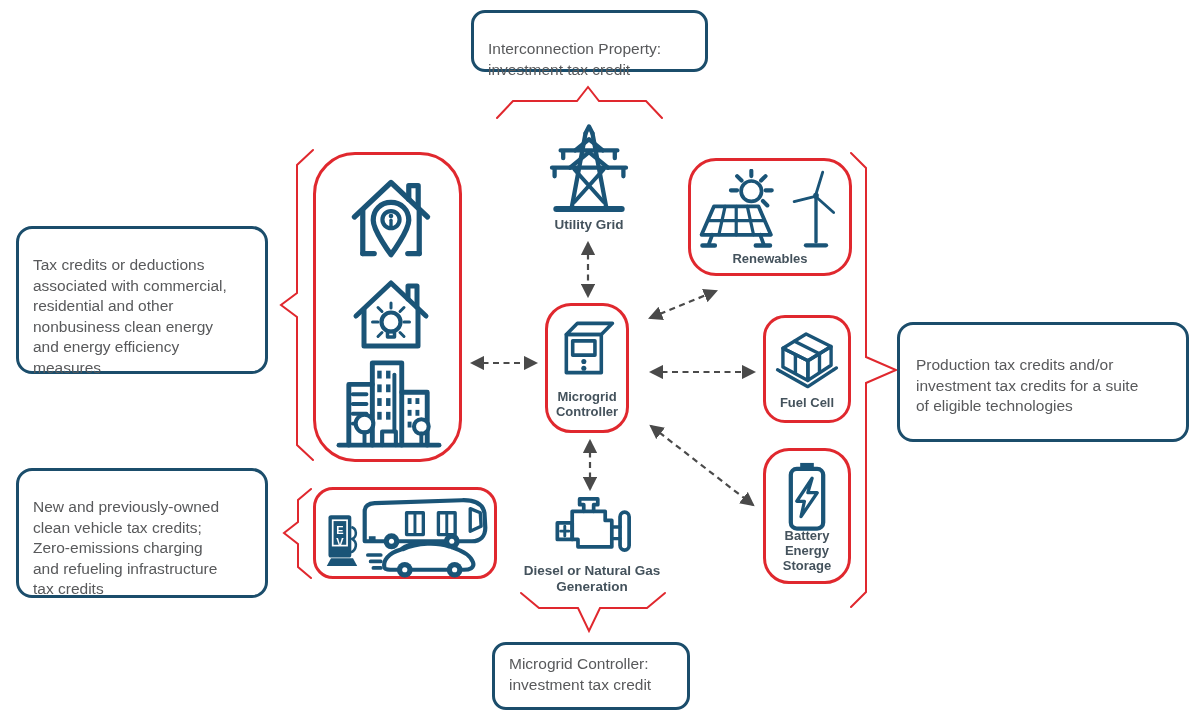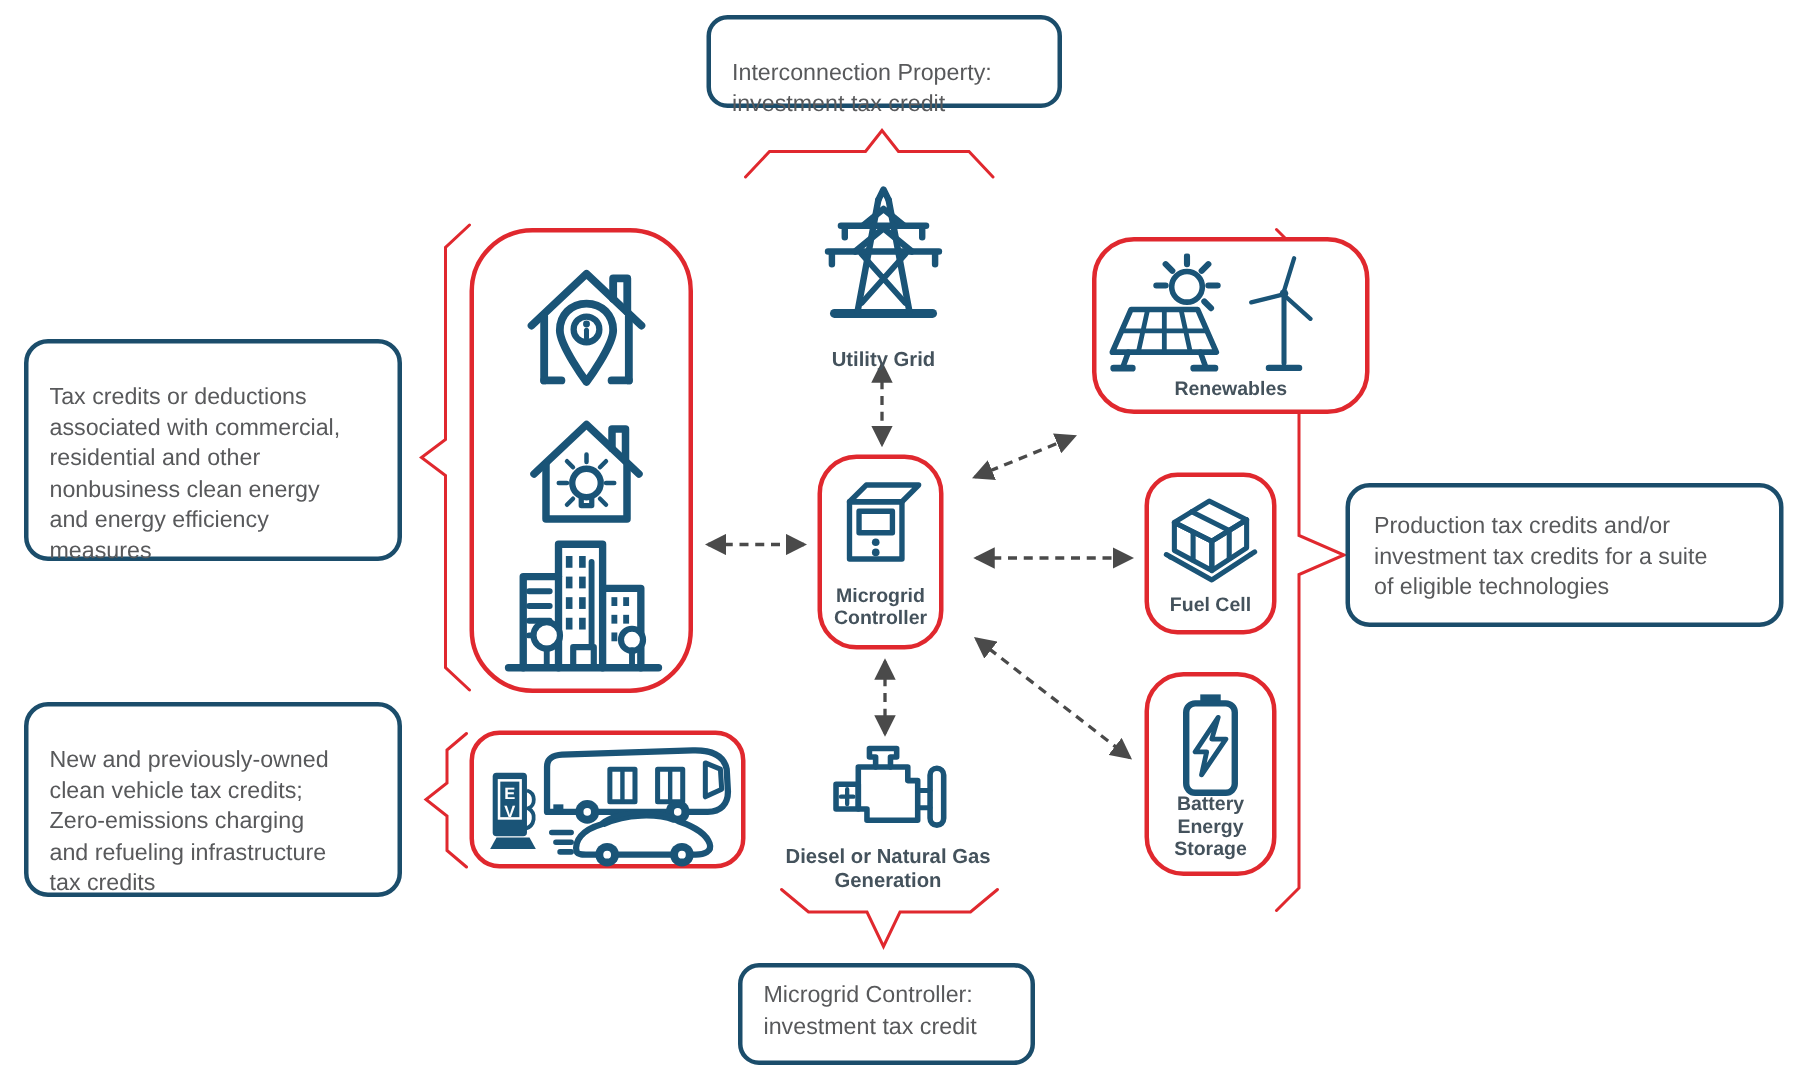--- a/index.html
+++ b/index.html
@@ -13,39 +13,39 @@
   #overlay{position:absolute;left:0;top:0;width:1200px;height:725px;z-index:1;}
   .arrow{stroke:var(--arrow);stroke-width:2.2;stroke-dasharray:6 4.5;fill:none;}
   .brace{stroke:var(--red);stroke-width:2;fill:none;stroke-linejoin:miter;stroke-linecap:round;}
   
   .callout{position:absolute;z-index:2;box-sizing:border-box;background:var(--bg);
     border:3px solid var(--navy);border-radius:16px;color:var(--body);
     font-size:15.5px;line-height:1.33;padding:26px 14px;white-space:pre-line;}
   #callout-top{left:471px;top:10px;width:237px;height:62px;border-radius:14px;}
   #callout-left-upper{left:16px;top:226px;width:252px;height:148px;}
   #callout-left-lower{left:16px;top:468px;width:252px;height:130px;}
-  #callout-right{left:897px;top:322px;width:292px;height:96px;padding:16px 16px;}
+  #callout-right{left:897px;top:322px;width:292px;height:120px;padding:30px 16px;}
   #callout-bottom{left:492px;top:642px;width:198px;height:68px;border-radius:14px;padding:9px 14px;}
   
   .group{position:absolute;z-index:2;box-sizing:border-box;background:var(--bg);
     border:3px solid var(--red);}
   #group-left{left:313px;top:152px;width:149px;height:310px;border-radius:42px;}
   #group-controller{left:545px;top:303px;width:84px;height:130px;border-radius:26px;}
   #group-vehicles{left:313px;top:487px;width:184px;height:92px;border-radius:20px;}
-  #group-renewables{left:728px;top:158px;width:185px;height:118px;border-radius:28px;}
+  #group-renewables{left:688px;top:158px;width:164px;height:118px;border-radius:28px;}
   #group-fuelcell{left:763px;top:315px;width:88px;height:108px;border-radius:22px;}
   #group-battery{left:763px;top:448px;width:88px;height:136px;border-radius:26px;}
   
   .node{position:absolute;z-index:2;text-align:center;}
   #node-utility{left:546px;top:116px;width:86px;}
   #node-diesel{left:512px;top:494px;width:160px;}
   
   .node-label{font-weight:700;color:var(--label);text-align:center;
     font-size:13px;line-height:1.15;white-space:pre-line;}
-  #node-utility .node-label{font-size:13.5px;margin-top:17px;}
+  #node-utility .node-label{font-size:13.5px;margin-top:2px;}
   #node-diesel .node-label{font-size:13.5px;margin-top:3px;}
   .abs{position:absolute;}
   .ic{color:var(--icon);display:block;}
   .center-x{left:50%;transform:translateX(-50%);}
   .label-bottom{position:absolute;left:0;right:0;bottom:6px;}
 </style>
 </head>
 <body>
 
 <div id="canvas">

